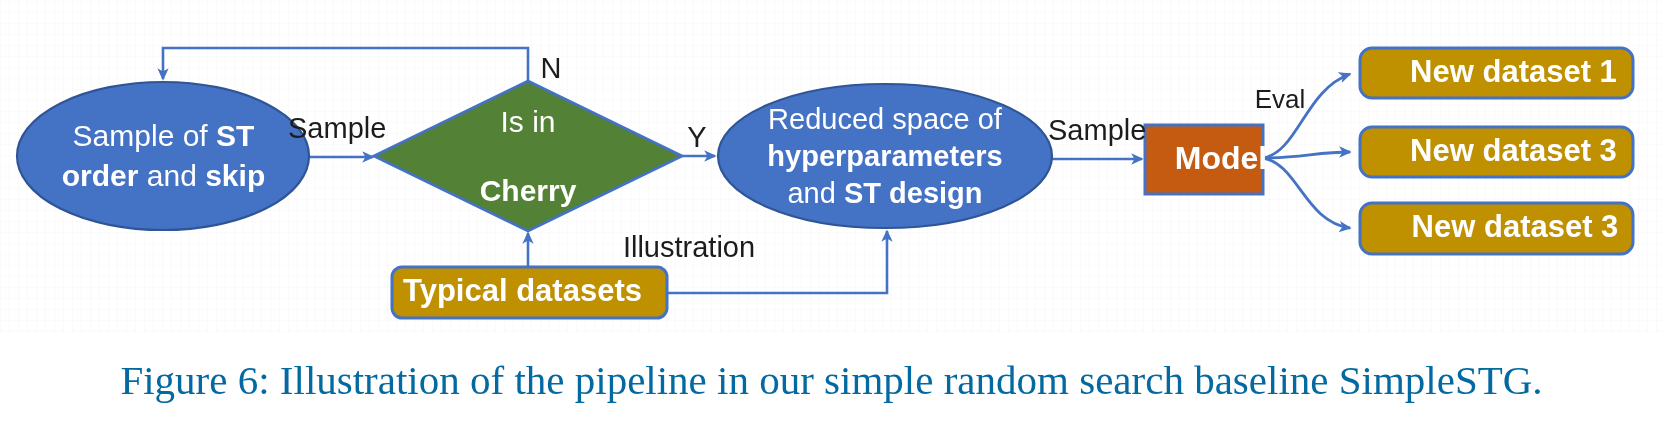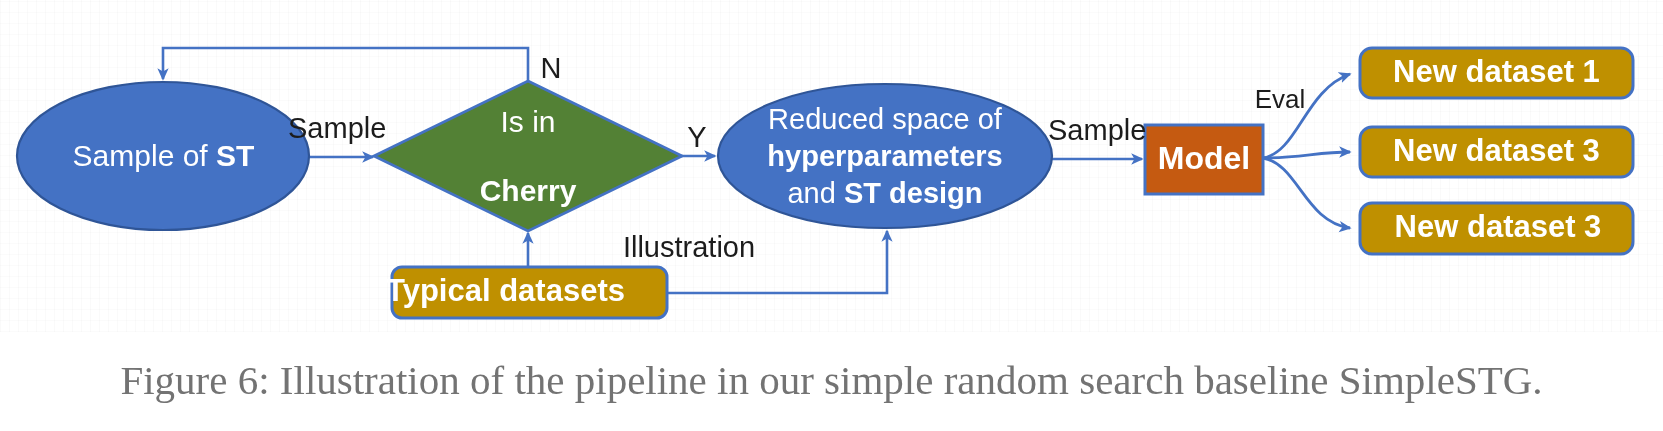--- a/index.html
+++ b/index.html
@@ -20,26 +20,26 @@
   .node-text{
     position:absolute;
     display:flex;flex-direction:column;align-items:center;justify-content:center;
     color:#ffffff;text-align:center;
   }
   .node-text .tline{white-space:pre;}
   .node-text b{font-weight:700;}
   .edge-label{
     position:absolute;color:#1c1c1c;text-align:center;white-space:nowrap;
   }
-  .bold-node{font-weight:700;}
+  .bold-node{font-weight:700;margin-left:17px;}
   .caption{
     position:absolute;left:0;right:0;top:356px;
     text-align:center;
     font-family:"Liberation Serif",serif;
-    font-size:41px;color:#737373;
+    font-size:41px;color:#0369a1;
     letter-spacing:0px;
   }
 </style>
 </head>
 <body>
 
 <div class="stage">
 
   <div class="diagram">
 
@@ -65,20 +65,21 @@
       <ellipse cx="885" cy="156" rx="167" ry="72" fill="#4472C4" stroke="#2F5597" stroke-width="2.2"></ellipse>
       <rect x="1145" y="125" width="118" height="69" fill="#C55A11" stroke="#4472C4" stroke-width="3"></rect>
       <rect x="392" y="267" width="275" height="51" rx="10" fill="#BF9000" stroke="#4472C4" stroke-width="3"></rect>
       <rect x="1360" y="48" width="273" height="50" rx="12" fill="#BF9000" stroke="#4472C4" stroke-width="3"></rect>
       <rect x="1360" y="127" width="273" height="50" rx="12" fill="#BF9000" stroke="#4472C4" stroke-width="3"></rect>
       <rect x="1360" y="203" width="273" height="51" rx="12" fill="#BF9000" stroke="#4472C4" stroke-width="3"></rect>
     </svg>
 
     <div class="node-text" style="left:17px;top:84px;width:293px;height:144px;font-size:30px;line-height:40px;">
       <div class="tline"><span>Sample of </span><b>ST</b></div>
+      <div class="tline"><b>order</b><span> and </span><b>skip</b></div>
     </div>
 
     <div class="node-text" style="left:376px;top:90px;width:304px;height:132px;font-size:30px;line-height:37px;gap:32px;">
       <div class="tline">Is in</div>
       <div class="tline"><b>Cherry</b></div>
     </div>
 
     <div class="node-text bold-node" style="left:1145px;top:125px;width:118px;height:67px;font-size:32px;">
       <div class="tline">Model</div>
     </div>

